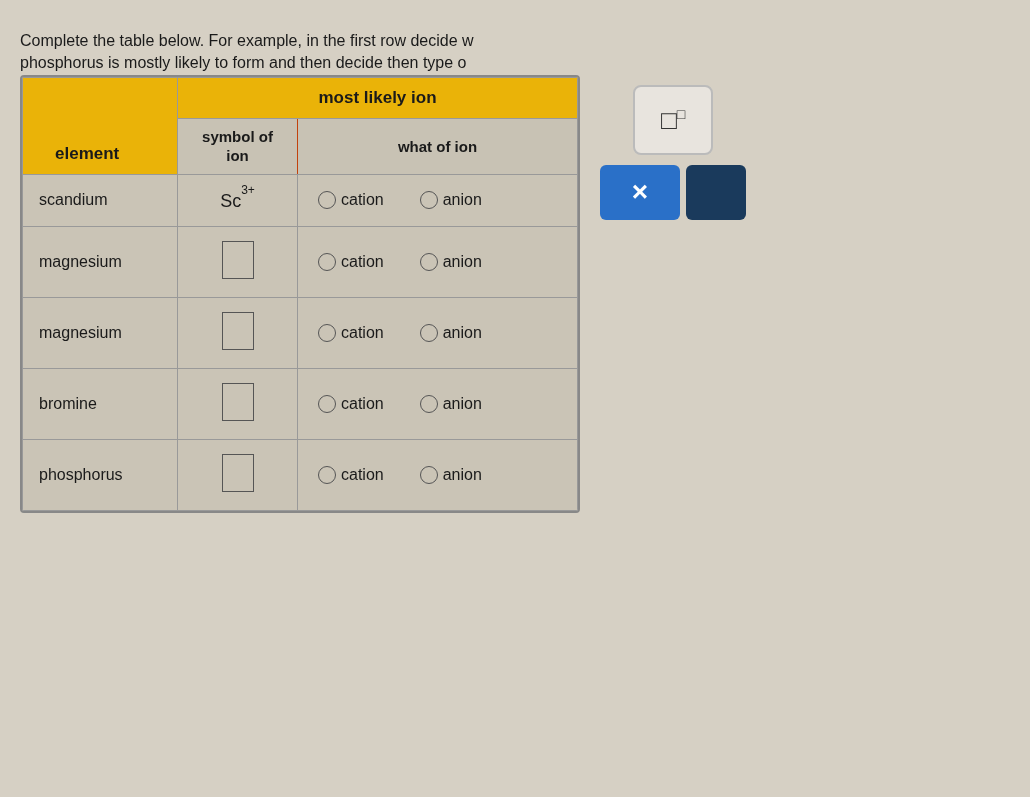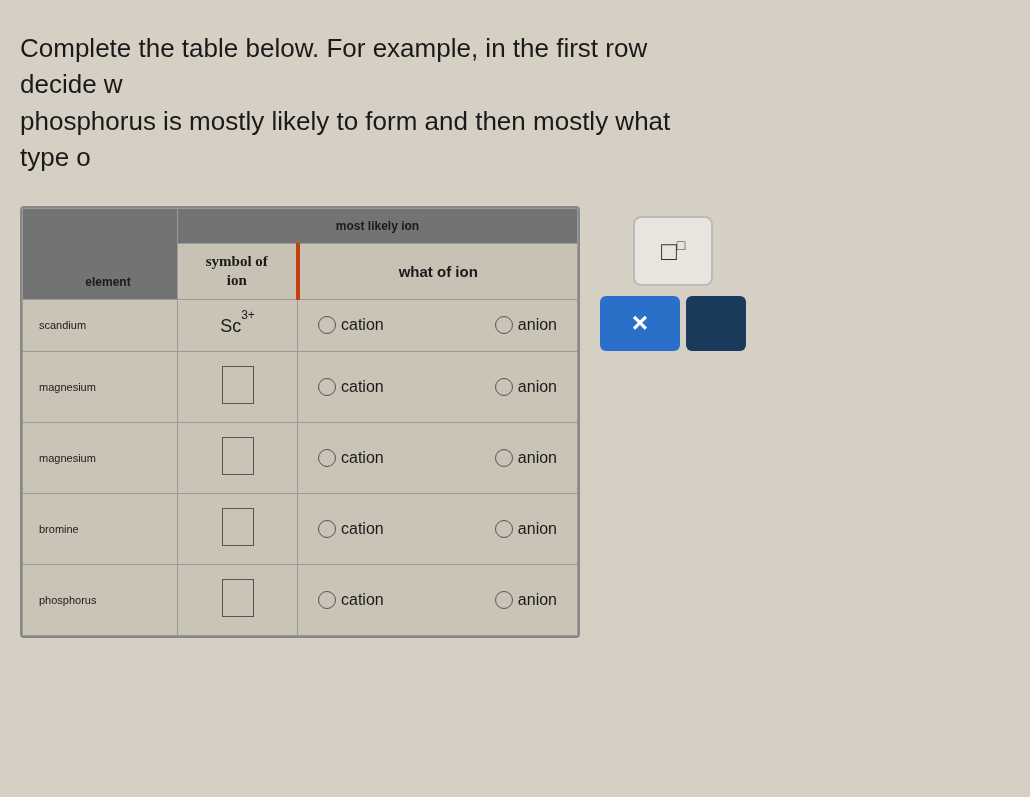--- a/index.html
+++ b/index.html
@@ -12,24 +12,23 @@
       overflow: hidden;
       position: relative;
     }
 
     .page-container {
       padding: 30px 30px 20px 20px;
       position: relative;
     }
 
     .instruction-text {
-      font-size: 26px;
+      font-size: 16px;
       color: #1a1a1a;
       line-height: 1.4;
-      margin-bottom: 30px;
       max-width: 700px;
     }
 
     .content-area {
       display: flex;
       align-items: flex-start;
       gap: 20px;
     }
 
     
@@ -47,63 +46,62 @@
     }
 
     table th, table td {
       border: 1px solid #999;
       padding: 0;
       text-align: center;
       vertical-align: middle;
     }
 
     .header-row-1 th {
-      background: #737373;
+      background: #eab308;
       padding: 10px 16px;
       font-weight: bold;
-      font-size: 12px;
+      font-size: 17px;
       color: #1a1a1a;
     }
 
     .header-row-1 .element-header {
-      text-align: center;
+      text-align: left;
       padding-left: 32px;
       vertical-align: bottom;
     }
 
     .header-row-1 .most-likely-header {
       text-align: center;
       border-bottom: 1px solid #999;
     }
 
     .header-row-2 th {
       background: #c8c2b4;
       padding: 8px 16px;
       font-size: 15px;
       font-weight: bold;
       color: #1a1a1a;
     }
 
     .header-row-2 .symbol-header {
-      border-right: 4px solid #c2410c;
+      border-right: 1px solid #c2410c;
       line-height: 1.3;
-      font-family: Liberation Serif, serif;
     }
 
     .data-row td {
       background: #cac4b6;
       padding: 14px 10px;
       font-size: 16px;
       color: #1a1a1a;
     }
 
     .data-row .element-name {
       text-align: left;
       padding-left: 16px;
-      font-size: 11px;
+      font-size: 16px;
       border-right: 1px solid #999;
     }
 
     .data-row .symbol-cell {
       border-right: 1px solid #999;
       width: 120px;
     }
 
     .data-row .type-cell {
       width: 280px;
@@ -129,21 +127,21 @@
       height: 38px;
       border: 1.5px solid #555;
       background: #cac4b6;
       display: inline-block;
     }
 
     
     .radio-group {
       display: flex;
       align-items: center;
-      justify-content: space-between;
+      justify-content: flex-start;
       gap: 16px;
     }
 
     .radio-item {
       display: flex;
       align-items: center;
       gap: 5px;
       font-size: 16px;
       color: #1a1a1a;
       margin: 0 10px;
@@ -221,21 +219,21 @@
       display: flex;
       gap: 6px;
     }
   </style>
 </head>
 <body>
 
 <div class="page-container">
   <div class="instruction-text">
     <div>Complete the table below. For example, in the first row decide w</div>
-    <div>phosphorus is mostly likely to form and then mostly what type o</div>
+    <div>phosphorus is mostly likely to form and then decide then type o</div>
   </div>
 
   <div class="content-area">
     <div class="table-wrapper">
       <table>
         <thead>
           <tr class="header-row-1">
             <th class="element-header" rowspan="2">element</th>
             <th class="most-likely-header" colspan="2">most likely ion</th>
           </tr>

